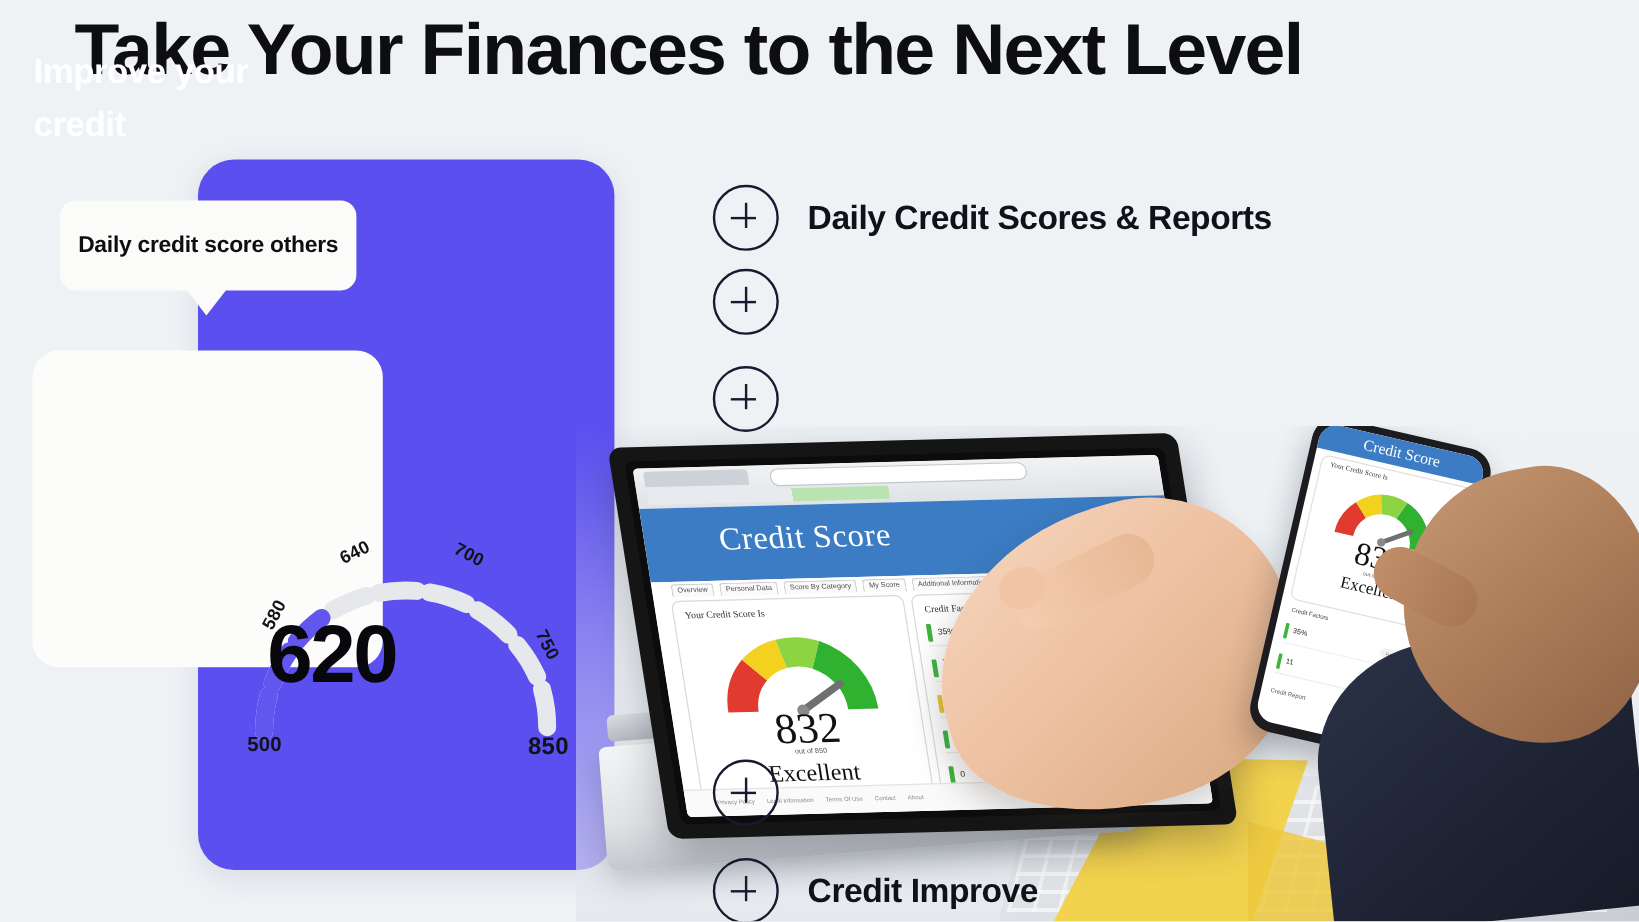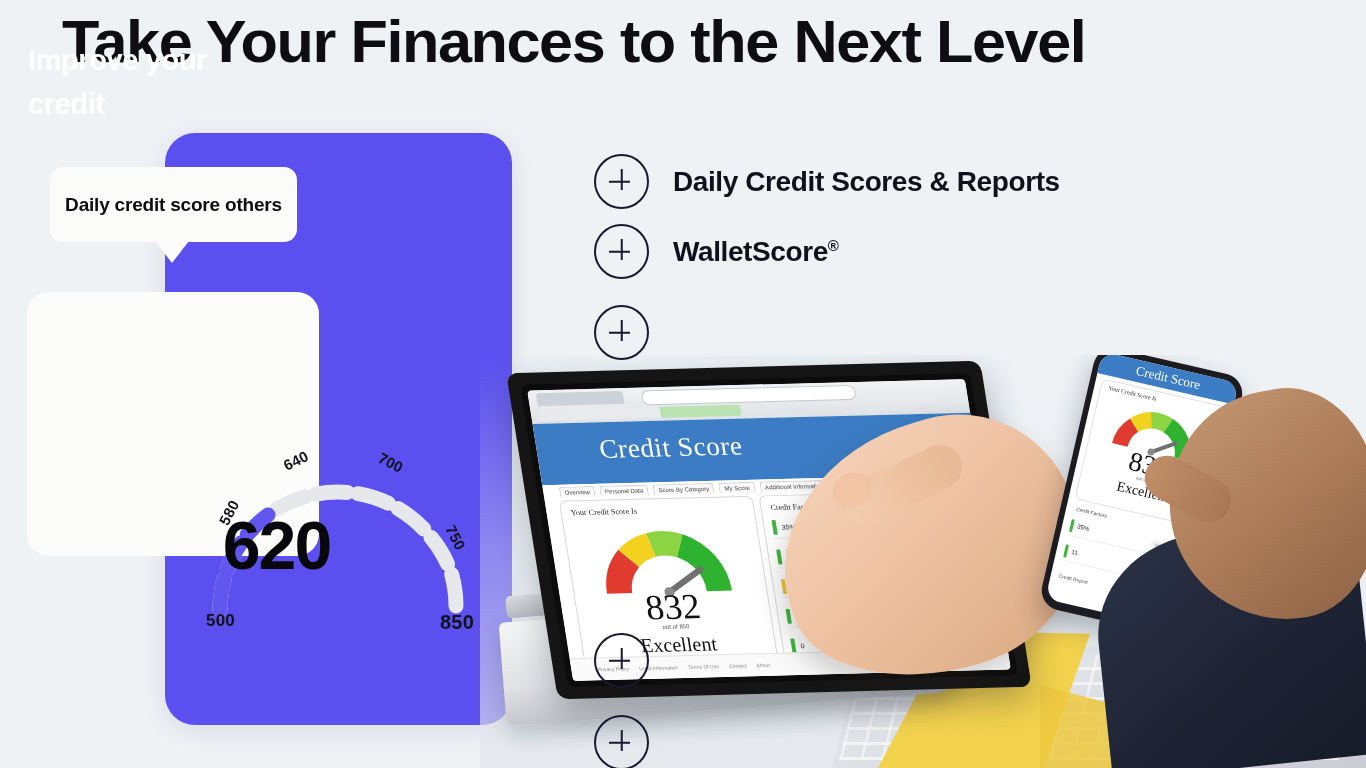--- a/index.html
+++ b/index.html
@@ -623,30 +623,30 @@
     <div class="ph" id="thumb-right"></div>
   </div>
 
   <div class="feature-item" id="feature-0">
     <span class="plus-circle"></span>
     <span class="feature-label">Daily Credit Scores &amp; Reports</span>
   </div>
 
   <div class="feature-item" id="feature-1">
     <span class="plus-circle"></span>
-    <span class="feature-label"><span>WalletScore</span><sup>®</sup></span>
   </div>
 
   <div class="feature-item" id="feature-2">
     <span class="plus-circle"></span>
   </div>
 
   <div class="feature-item" id="feature-3">
     <span class="plus-circle"></span>
     <span class="feature-label"></span>
   </div>
 
   <div class="feature-item" id="feature-4">
     <span class="plus-circle"></span>
+    <span class="feature-label">Credit Improve</span>
   </div>
 
 
 </div>
 
 </body></html>

